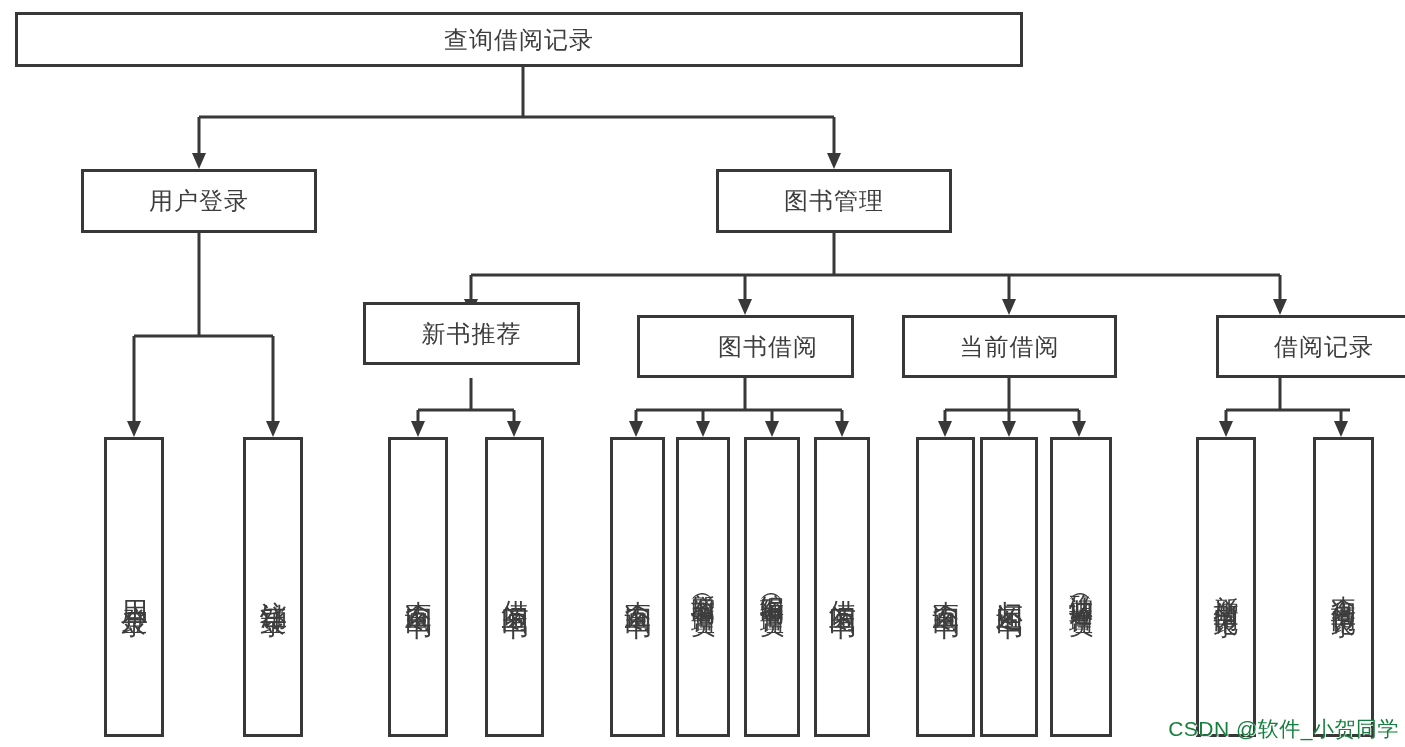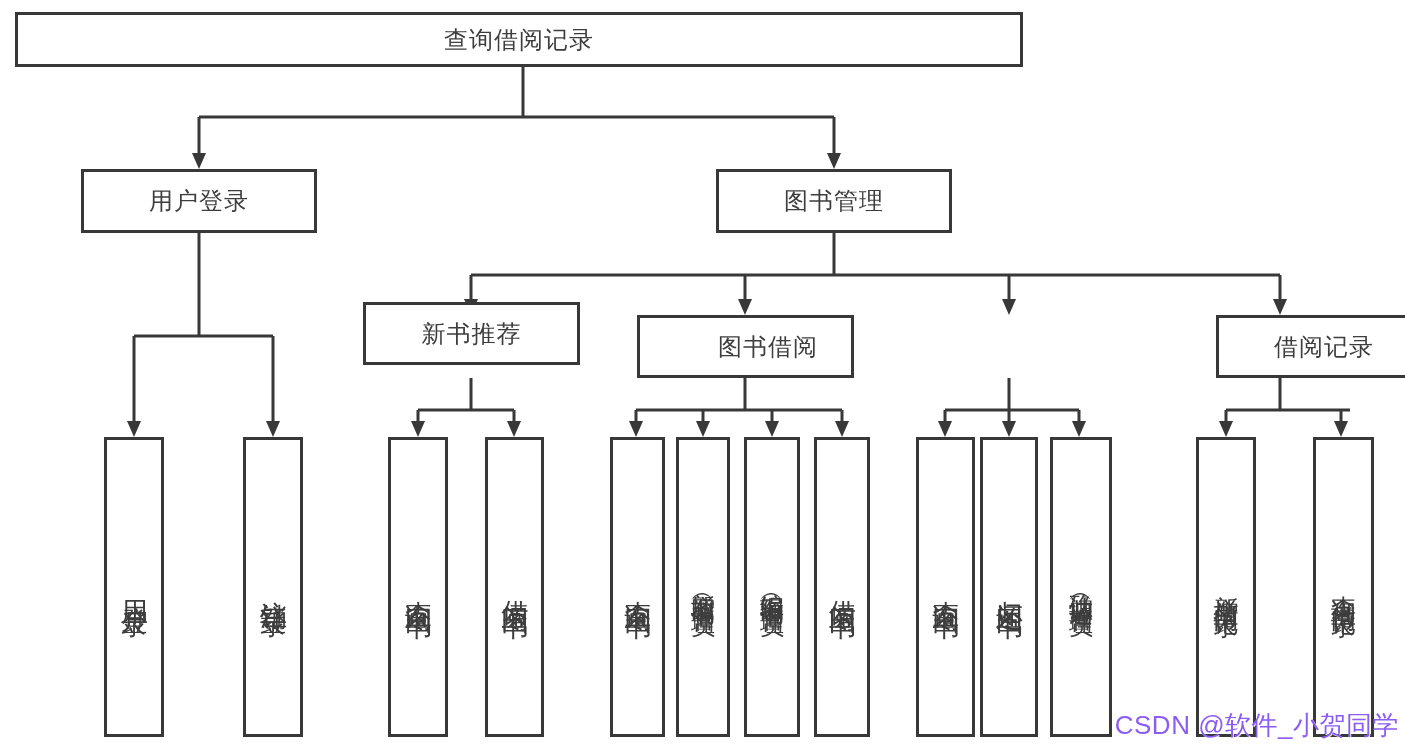--- a/index.html
+++ b/index.html
@@ -17,21 +17,21 @@
   .vbox{
     position:absolute;box-sizing:border-box;background:#ffffff;
     border:3px solid #383838;color:#3d3d3d;
     top:437px;height:300px;
     display:flex;align-items:center;justify-content:center;
     writing-mode:vertical-rl;text-orientation:mixed;
     font-size:27px;letter-spacing:4px;line-height:1;
   }
   #watermark{
     position:absolute;right:6px;bottom:4px;z-index:5;
-    font-size:26px;color:#8b5cf6;letter-spacing:0.5px;white-space:nowrap;
+    font-size:21px;color:#15803d;letter-spacing:0.5px;white-space:nowrap;
     text-shadow:1px 1px 0 rgba(255,255,255,0.85);
   }
 </style>
 </head>
 <body>
 
 <div id="canvas">
 
   <svg id="connector-svg" width="1405" height="747" viewBox="0 0 1405 747">
     <g stroke="#383838" stroke-width="3" fill="none">
@@ -80,20 +80,21 @@
     </g>
   </svg>
 
   <div class="hbox" style="left:15px;top:12px;width:1008px;height:55px;">查询借阅记录</div>
 
   <div class="hbox" style="left:81px;top:169px;width:236px;height:64px;">用户登录</div>
   <div class="hbox" style="left:716px;top:169px;width:236px;height:64px;">图书管理</div>
 
   <div class="hbox" style="left:363px;top:302px;width:217px;height:63px;">新书推荐</div>
   <div class="hbox" style="left:637px;top:315px;width:217px;height:63px;padding-left:45px;">图书借阅</div>
+  <div class="hbox" style="left:902px;top:315px;width:215px;height:63px;">当前借阅</div>
   <div class="hbox" style="left:1172px;top:315px;width:216px;height:63px;margin-left:44px;">借阅记录</div>
 
   <div class="vbox" style="left:104px;width:60px;">用户登录</div>
   <div class="vbox" style="left:243px;width:60px;">注销登录</div>
 
   <div class="vbox" style="left:388px;width:60px;">查询图书</div>
   <div class="vbox" style="left:485px;width:59px;">借阅图书</div>
 
   <div class="vbox" style="left:610px;width:55px;">查询图书</div>
   <div class="vbox" style="left:676px;width:54px;font-size:24px;letter-spacing:3px;">新增图书（管理员）</div>

